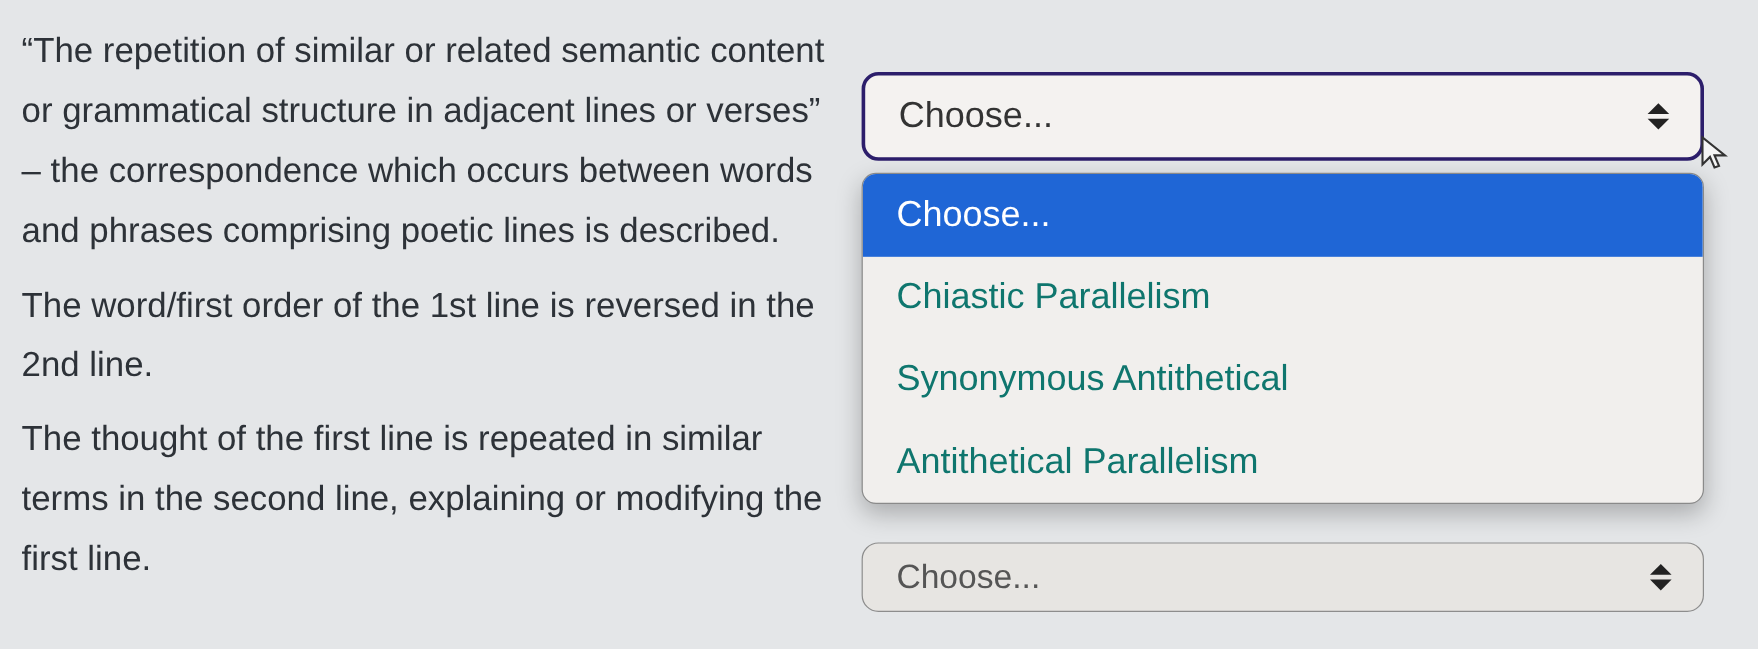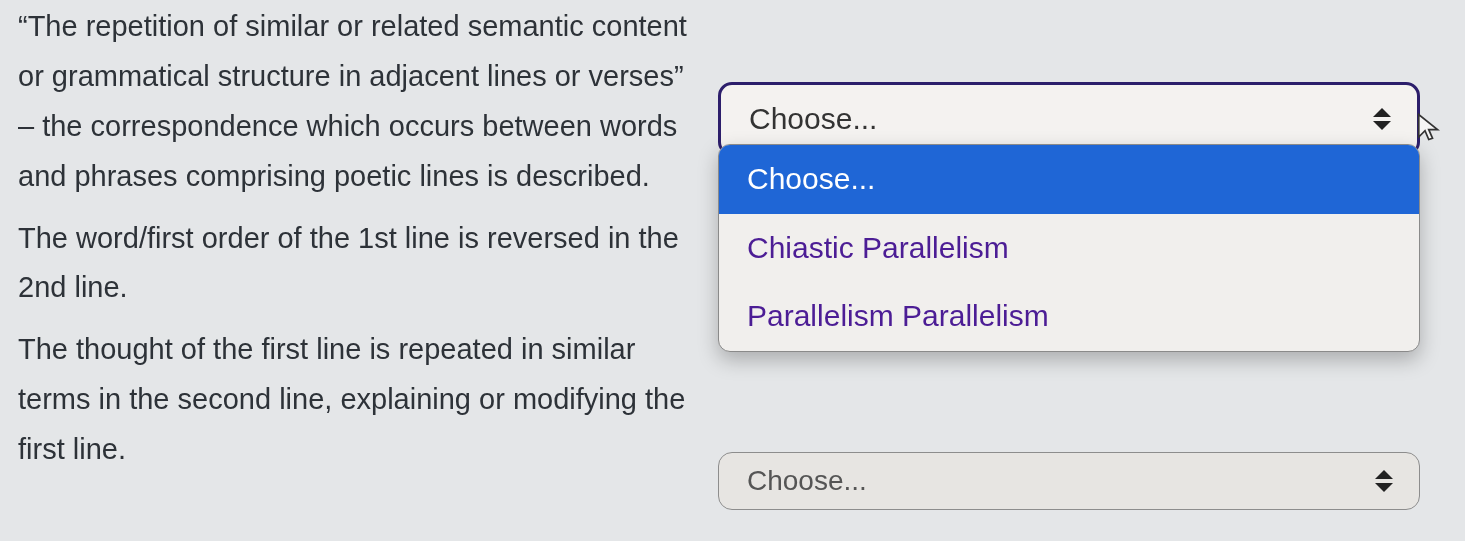--- a/index.html
+++ b/index.html
@@ -12,27 +12,27 @@
       overflow: hidden;
       color: #2a2e33;
     }
     .container {
       display: flex;
       padding: 0 18px;
       height: 100%;
     }
     .left-col {
       flex: 0 0 700px;
-      padding-top: 2px;
+      padding-top: 19px;
       padding-right: 18px;
     }
     .right-col {
       flex: 1;
       position: relative;
-      padding-top: 82px;
+      padding-top: 60px;
     }
     .prompt {
       font-size: 29px;
       line-height: 1.72;
       color: #2d3238;
       margin-bottom: 12px;
     }
 
     
     .select-box {
@@ -95,21 +95,21 @@
       width: 702px;
       background: #f1efed;
       border: 1px solid #8a8a8a;
       border-radius: 12px;
       box-shadow: 0 8px 20px rgba(0,0,0,0.25);
       overflow: hidden;
     }
     .dropdown-option {
       padding: 14px 28px;
       font-size: 30px;
-      color: #4c1d95;
+      color: #0f766e;
       cursor: pointer;
       line-height: 1.35;
     }
     .dropdown-option.selected {
       background: #1f66d6;
       color: #fff;
     }
 
     
     .bg-select {
@@ -146,21 +146,22 @@
       <span class="select-caret"></span>
     </div>
 
     <svg class="cursor-arrow" viewBox="0 0 24 24">
       <path d="M3 2 L3 20 L8 15 L11 22 L14 21 L11 14 L18 14 Z" fill="#f5f5f5" stroke="#333" stroke-width="1.4"></path>
     </svg>
 
     <div class="dropdown">
       <div class="dropdown-option selected">Choose...</div>
       <div class="dropdown-option">Chiastic Parallelism</div>
-      <div class="dropdown-option">Parallelism Parallelism</div>
+      <div class="dropdown-option">Synonymous Antithetical</div>
+      <div class="dropdown-option">Antithetical Parallelism</div>
     </div>
 
     <div class="bg-select">
       <span>Choose...</span>
       <span class="select-caret"></span>
     </div>
   </div>
 </div>
 
 </body></html>

